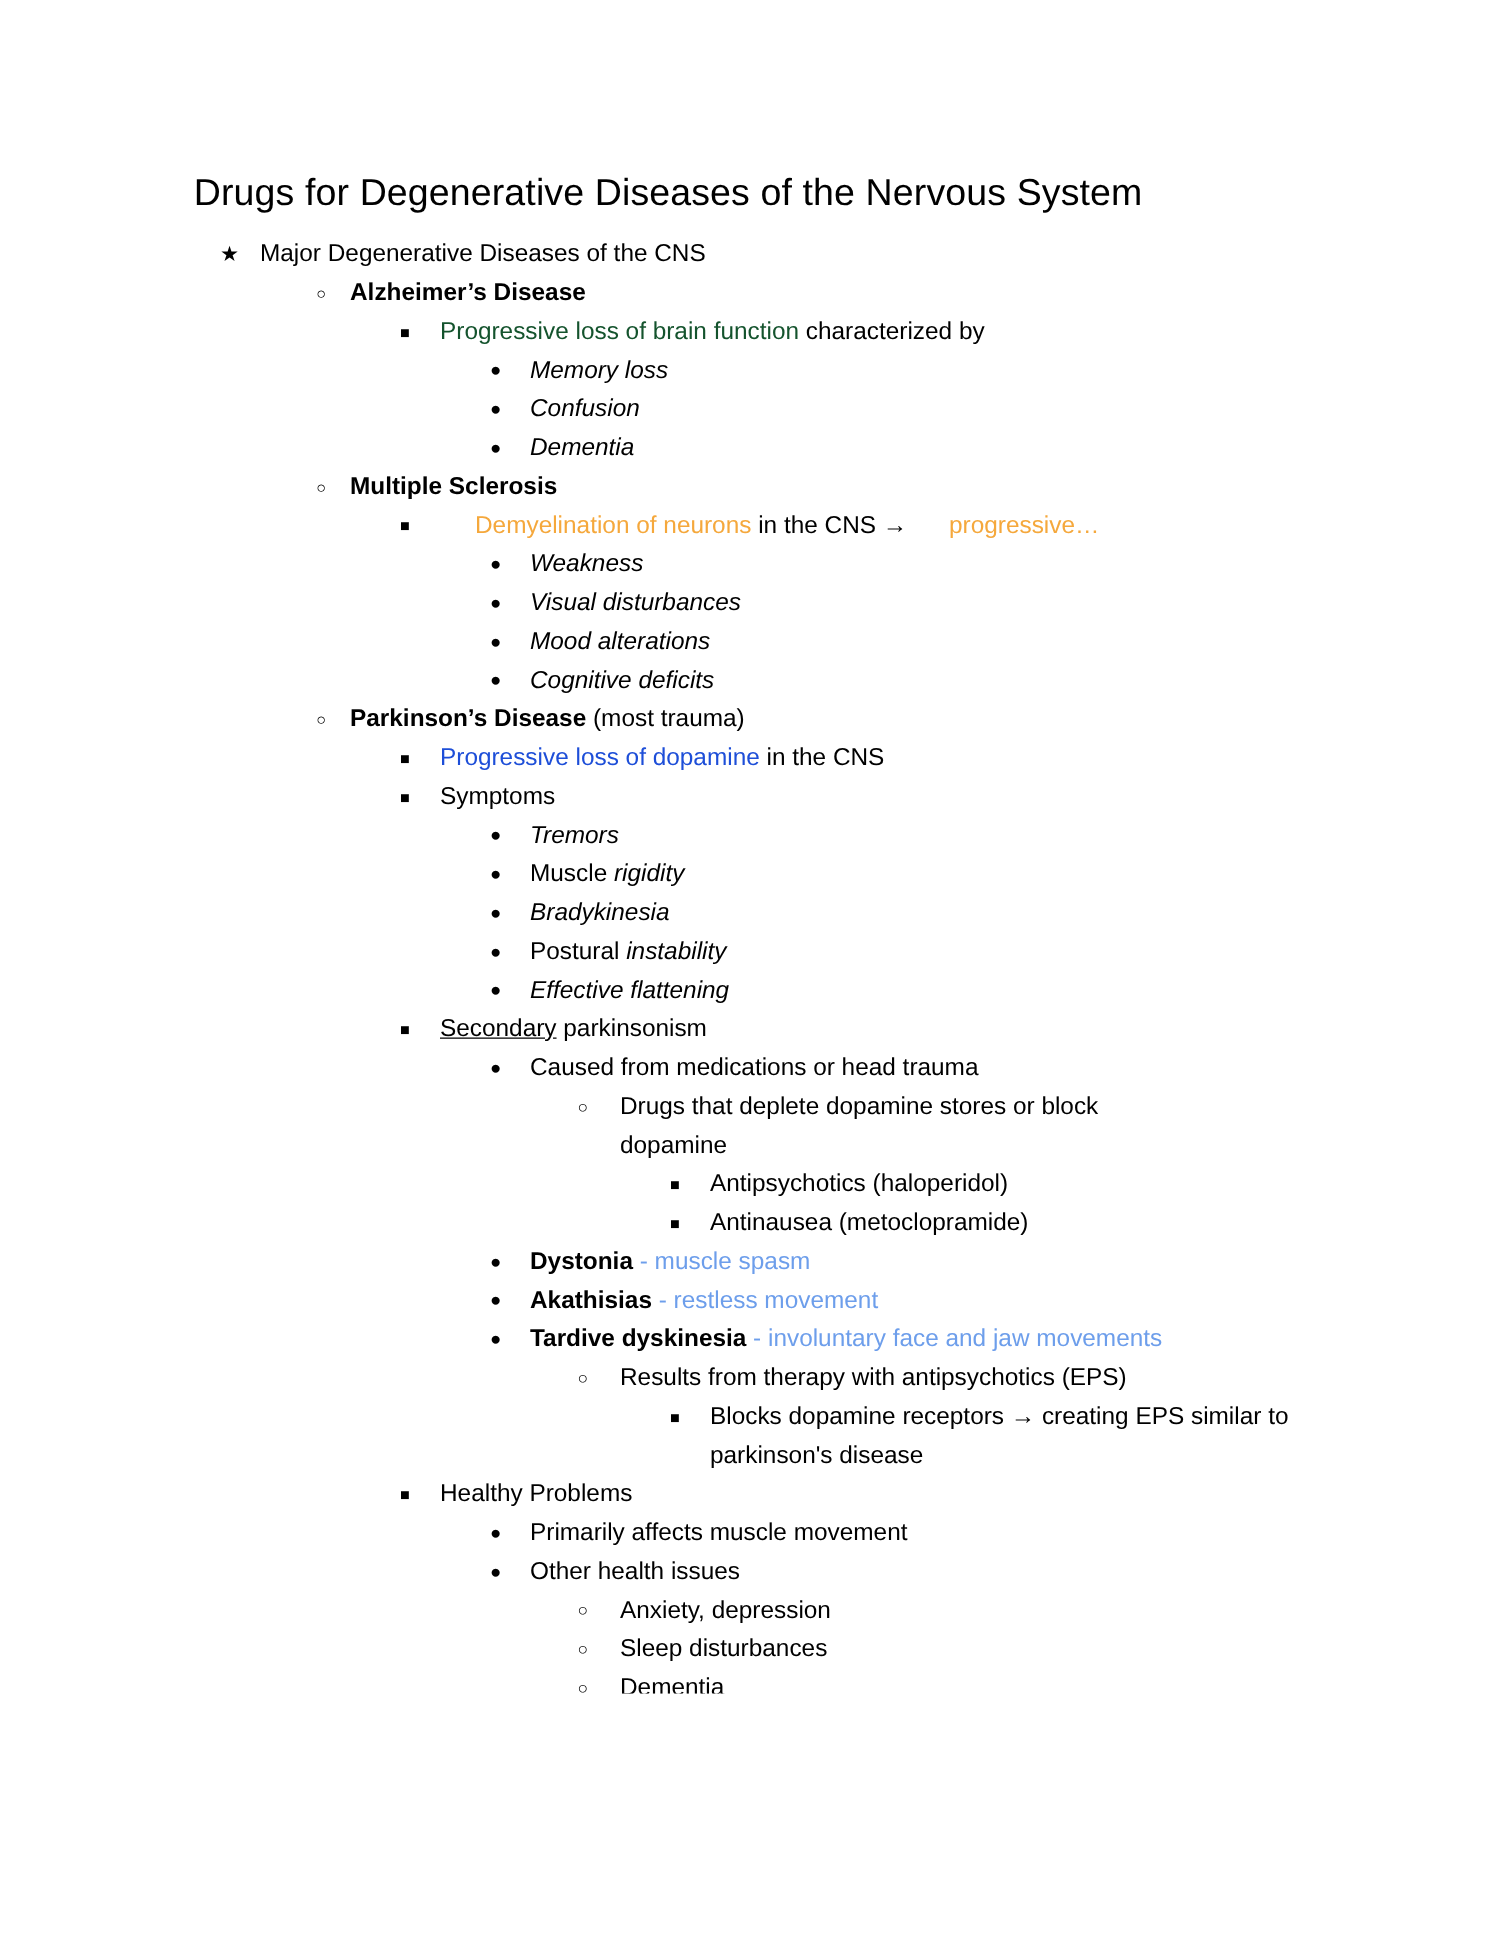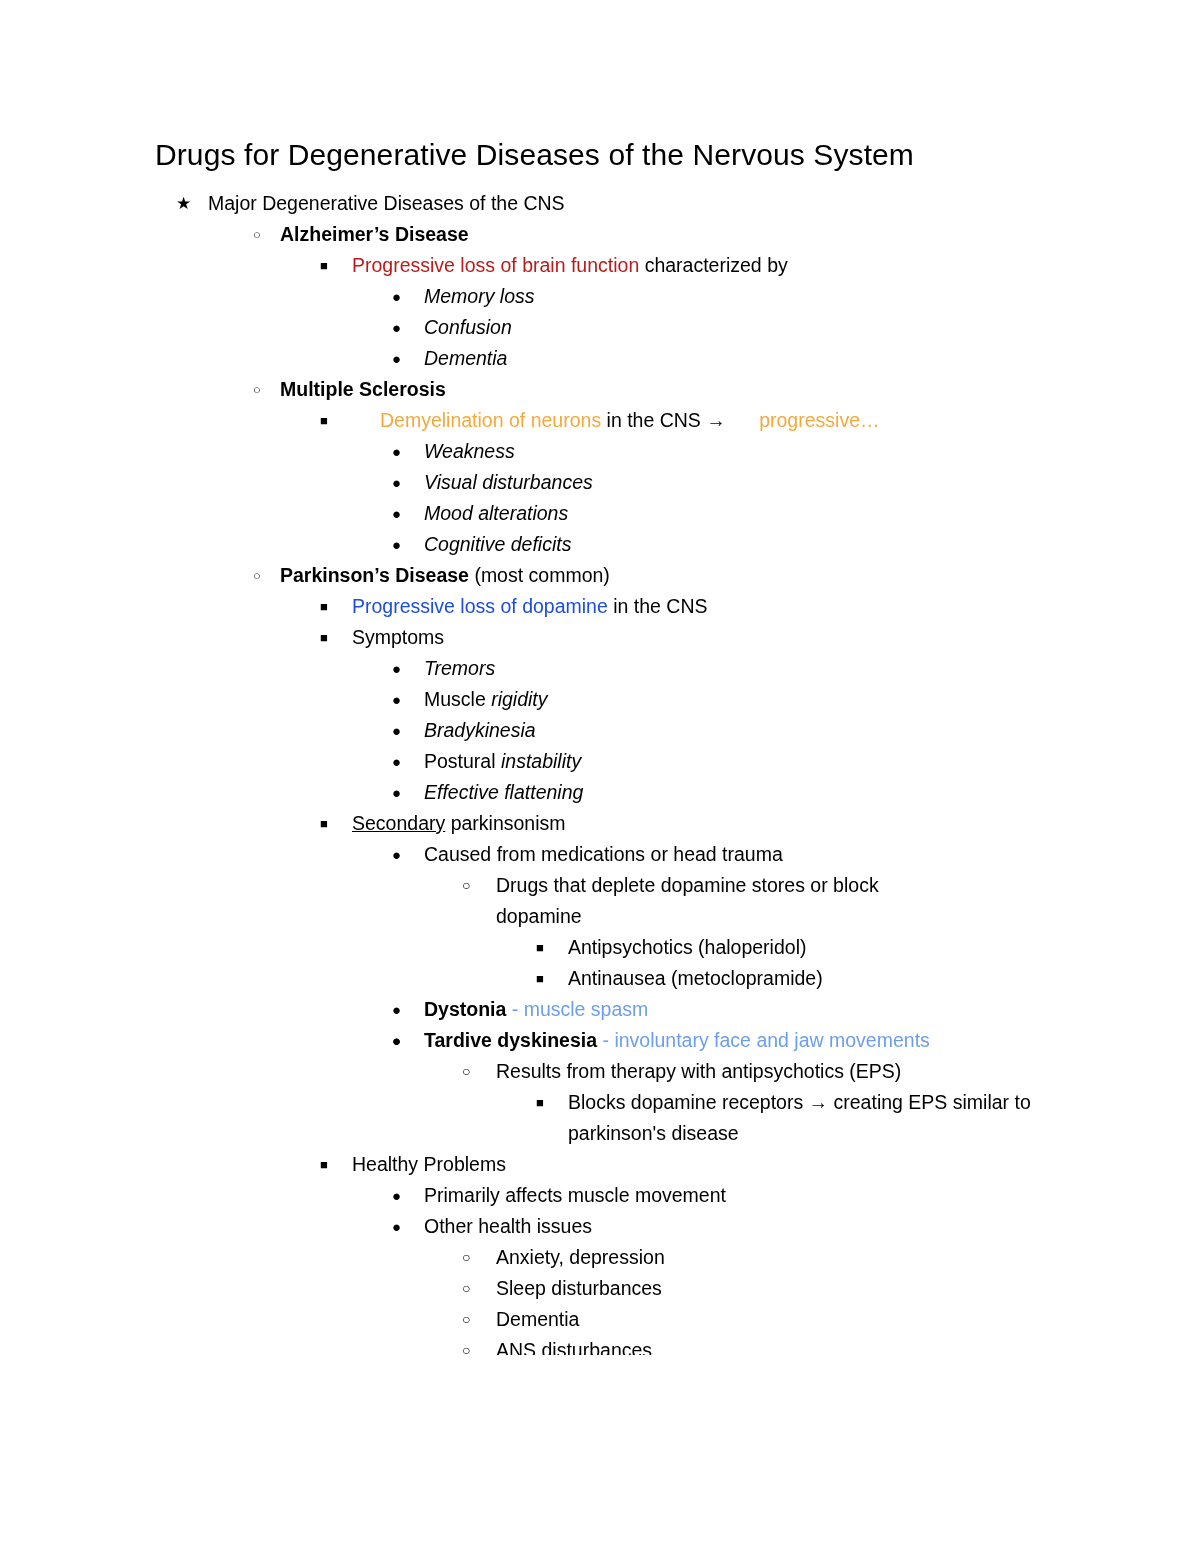--- a/index.html
+++ b/index.html
@@ -74,21 +74,21 @@
   .lv6 { padding-left: 496px; }
   .lv6 > .bullet { left: 462px; font-size: 14px; }
 
   .lv7 { padding-left: 568px; }
   .lv7 > .bullet { left: 536px; font-size: 13px; }
 
   b, .b { font-weight: bold; }
   i, .i { font-style: italic; }
   u, .u { text-decoration: underline; text-align: right; }
 
-  .c-red    { color: #b91c1c; }
+  .c-red    { color: #14532d; }
   .c-orange { color: #f5a83c; margin-left: 28px; }
   .c-gold   { color: #1d4ed8; margin-top: 48px; }
   .c-green  { color: #000000; }
   .c-blue   { color: #6d9eeb; }
 </style>
 </head>
 <body>
 
 <div class="page">
 
@@ -146,21 +146,21 @@
       <span class="bullet">●</span>
       <span class="txt">Mood alterations</span>
     </div>
     <div class="li lv4 i">
       <span class="bullet">●</span>
       <span class="txt">Cognitive deficits</span>
     </div>
 
     <div class="li lv2">
       <span class="bullet">○</span>
-      <span class="txt"><span class="b">Parkinson’s Disease</span><span> (most common)</span></span>
+      <span class="txt"><span class="b">Parkinson’s Disease</span><span> (most trauma)</span></span>
     </div>
 
     <div class="li lv3">
       <span class="bullet">■</span>
       <span class="txt"><span class="c-gold">Progressive loss of dopamine</span><span> in the CNS</span></span>
     </div>
 
     <div class="li lv3">
       <span class="bullet">■</span>
       <span class="txt">Symptoms</span>
@@ -210,20 +210,21 @@
       <span class="bullet">■</span>
       <span class="txt"><span class="c-green">Antinausea</span><span> (metoclopramide)</span></span>
     </div>
 
     <div class="li lv5">
       <span class="bullet">●</span>
       <span class="txt"><span class="b">Dystonia</span><span class="c-blue"> - muscle spasm</span></span>
     </div>
     <div class="li lv5">
       <span class="bullet">●</span>
+      <span class="txt"><span class="b">Akathisias</span><span class="c-blue"> - restless movement</span></span>
     </div>
     <div class="li lv5">
       <span class="bullet">●</span>
       <span class="txt"><span class="b">Tardive dyskinesia</span><span class="c-blue"> - involuntary face and jaw movements</span></span>
     </div>
 
     <div class="li lv6">
       <span class="bullet">○</span>
       <span class="txt">Results from therapy with antipsychotics (EPS)</span>
     </div>

